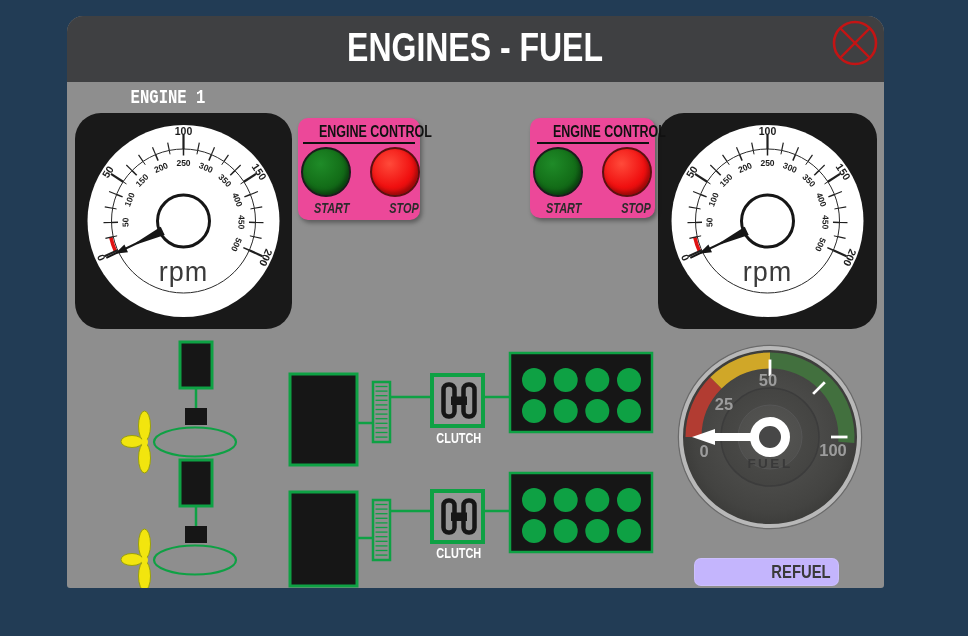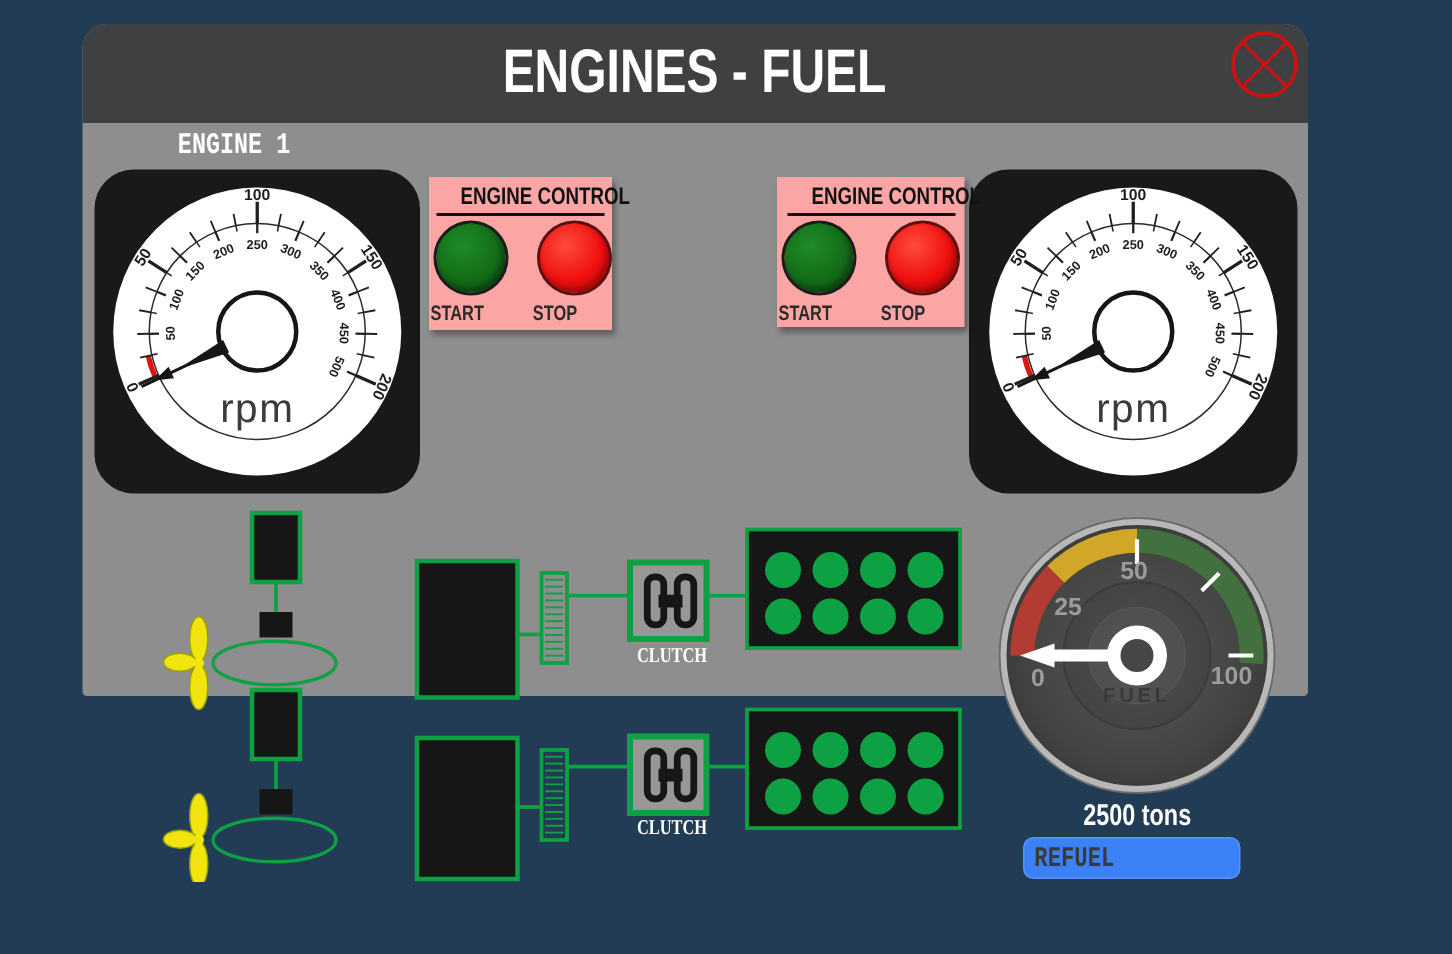--- a/index.html
+++ b/index.html
@@ -1,37 +1,37 @@
 <!DOCTYPE html>
 <html><head>
 <meta charset="utf-8">
 <style>
   html,body{margin:0;padding:0;background:#223c55;font-family:"Liberation Sans",sans-serif;}
   .stage{position:relative;width:968px;height:636px;background:#223c55;overflow:hidden;}
-  .panel{position:absolute;left:55px;top:16px;width:817px;height:448px;background:#8e8e8e;border-radius:16px 16px 3px 3px;}
+  .panel{position:absolute;left:67px;top:16px;width:817px;height:572px;background:#8e8e8e;border-radius:16px 16px 3px 3px;}
   .titlebar{position:absolute;left:0;top:0;width:817px;height:66px;background:#3f4042;border-radius:16px 16px 0 0;}
   .title{position:absolute;left:0;top:8px;width:100%;text-align:center;color:#ffffff;font-size:41px;font-weight:bold;}
   .cond{display:inline-block;transform:scaleX(0.78);transform-origin:center;white-space:nowrap;}
   .close-svg{position:absolute;left:764px;top:3px;cursor:pointer;}
   .engine-label{position:absolute;top:70px;width:170px;text-align:center;color:#ffffff;font-size:20px;font-weight:bold;font-family:Liberation Mono, monospace;}
   .gauge-box{position:absolute;top:97px;width:217px;height:216px;background:#191919;border-radius:26px;}
   .gauge-box svg{position:absolute;left:0;top:0;}
-  .ctrl{position:absolute;top:102px;width:122px;height:102px;background:#fca5a5;border-radius:0;box-shadow:2px 3px 4px rgba(0,0,0,0.35);}
+  .ctrl{position:absolute;top:102px;width:122px;height:102px;background:#ec4899;border-radius:10px;box-shadow:2px 3px 4px rgba(0,0,0,0.35);}
   .ec-title{margin:4px auto 0;width:112px;text-align:center;font-size:16px;font-weight:bold;color:#111111;border-bottom:2.5px solid #101010;padding-bottom:1px;height:19px;line-height:19px;}
   .ec-btn{position:absolute;top:29px;width:46px;height:46px;border-radius:50%;cursor:pointer;}
   .ec-btn.green{left:3px;background:radial-gradient(circle at 38% 32%, #1f8b28 0%, #147019 50%, #0c5312 100%);border:2px solid #1c1c1c;box-shadow:inset -2px -3px 4px rgba(0,0,0,0.35);}
   .ec-btn.red{left:72px;background:radial-gradient(circle at 38% 32%, #ff4a3a 0%, #f01010 55%, #c60606 100%);border:2px solid #5c1010;box-shadow:inset -2px -3px 4px rgba(0,0,0,0.3);}
-  .ec-lbl{position:absolute;top:82px;width:60px;text-align:left;font-size:14px;font-weight:bold;color:#2b2b2b;}
+  .ec-lbl{position:absolute;top:82px;width:60px;text-align:right;font-size:14px;font-weight:bold;color:#2b2b2b;font-style:italic;}
   .ec-lbl.start{left:-4px;}
   .ec-lbl.stop{left:65px;}
   .drivetrain-svg{position:absolute;left:0;top:0;}
-  .clutch-label{position:absolute;width:56px;text-align:center;color:#ffffff;font-size:14px;font-weight:bold;font-family:Liberation Serif, serif;}
+  .clutch-label{position:absolute;width:56px;text-align:center;color:#ffffff;font-size:14px;font-weight:bold;}
   .fuel-svg{position:absolute;left:608px;top:327px;}
   .tons{position:absolute;left:608px;top:517px;width:190px;text-align:center;color:#ffffff;font-size:20px;font-weight:bold;}
-  .refuel{position:absolute;left:627px;top:542px;width:145px;height:28px;background:#3b82f6;border-radius:7px;text-align:left;color:#3a3a3a;font-size:19px;font-weight:bold;line-height:28px;cursor:pointer;box-shadow:inset 0 0 0 1px rgba(255,255,255,0.15);font-family:Liberation Mono, monospace;}
+  .refuel{position:absolute;left:627px;top:542px;width:145px;height:28px;background:#c4b5fd;border-radius:7px;text-align:right;color:#3a3a3a;font-size:19px;font-weight:bold;line-height:28px;cursor:pointer;box-shadow:inset 0 0 0 1px rgba(255,255,255,0.15);}
 </style>
 </head>
 <body>
 
 <div class="stage">
   <div class="panel">
 
     <div class="titlebar">
       <div class="title">
         <span class="cond">ENGINES - FUEL</span>
@@ -348,21 +348,18 @@
         <text x="-2" y="-51" font-size="16.5" fill="#9c9c9c" text-anchor="middle" font-weight="bold" font-family="&quot;Liberation Sans&quot;, sans-serif">50</text>
         <text x="63" y="19" font-size="16.5" fill="#9c9c9c" text-anchor="middle" font-weight="bold" font-family="&quot;Liberation Sans&quot;, sans-serif">100</text>
         <g transform="rotate(0)">
           <line x1="-12" y1="0" x2="-56" y2="0" stroke="#ffffff" stroke-width="8"></line>
           <polygon points="-78,0 -55,-8 -55,8" fill="#ffffff"></polygon>
         </g>
         <circle cx="0" cy="0" r="15.5" fill="#474747" stroke="#ffffff" stroke-width="9"></circle>
         <text x="0" y="31" font-size="13.5" fill="#393939" text-anchor="middle" font-weight="bold" font-family="&quot;Liberation Sans&quot;, sans-serif" letter-spacing="2.5">FUEL</text>
       </svg>
 
-    <div class="tons">
-      <span class="cond">2500 tons</span>
-    </div>
     <div class="refuel">
       <span class="cond">REFUEL</span>
     </div>
 
   </div>
 </div>
 
 </body></html>

